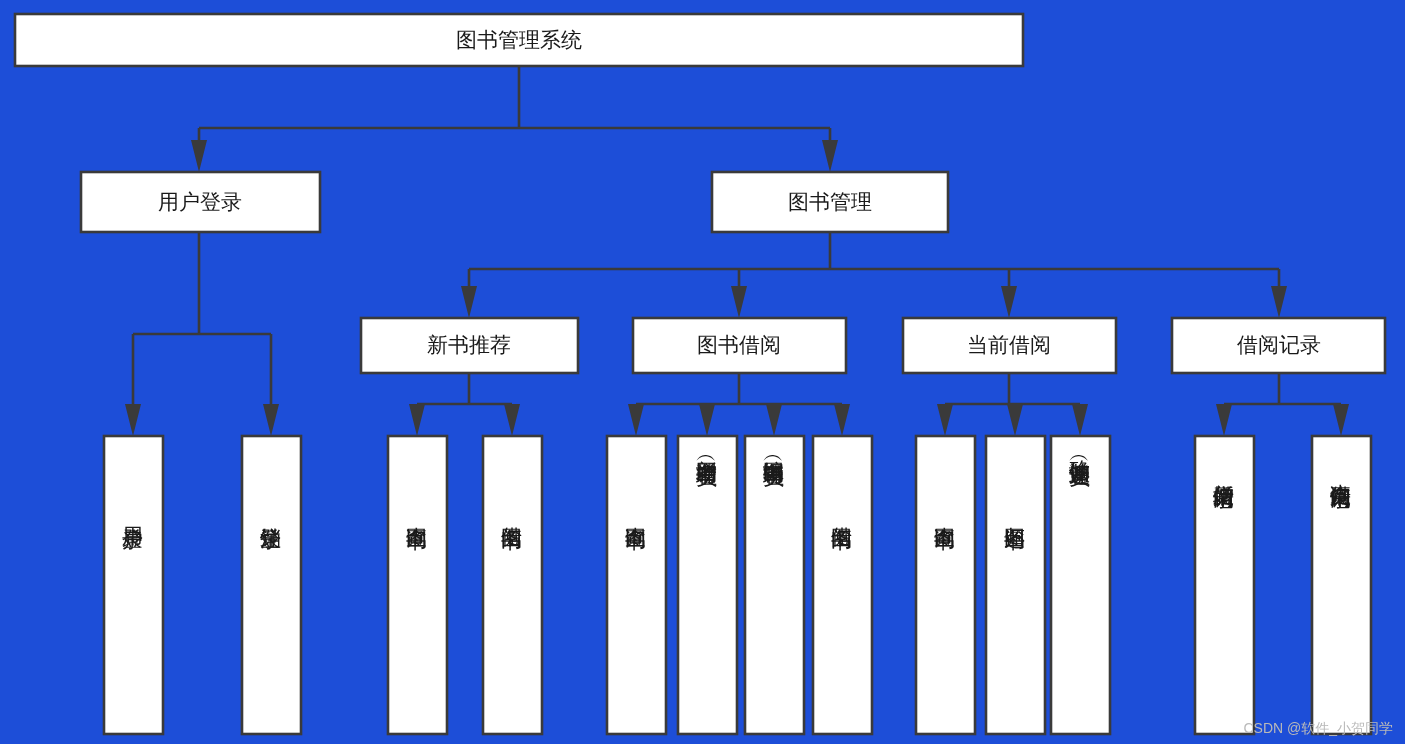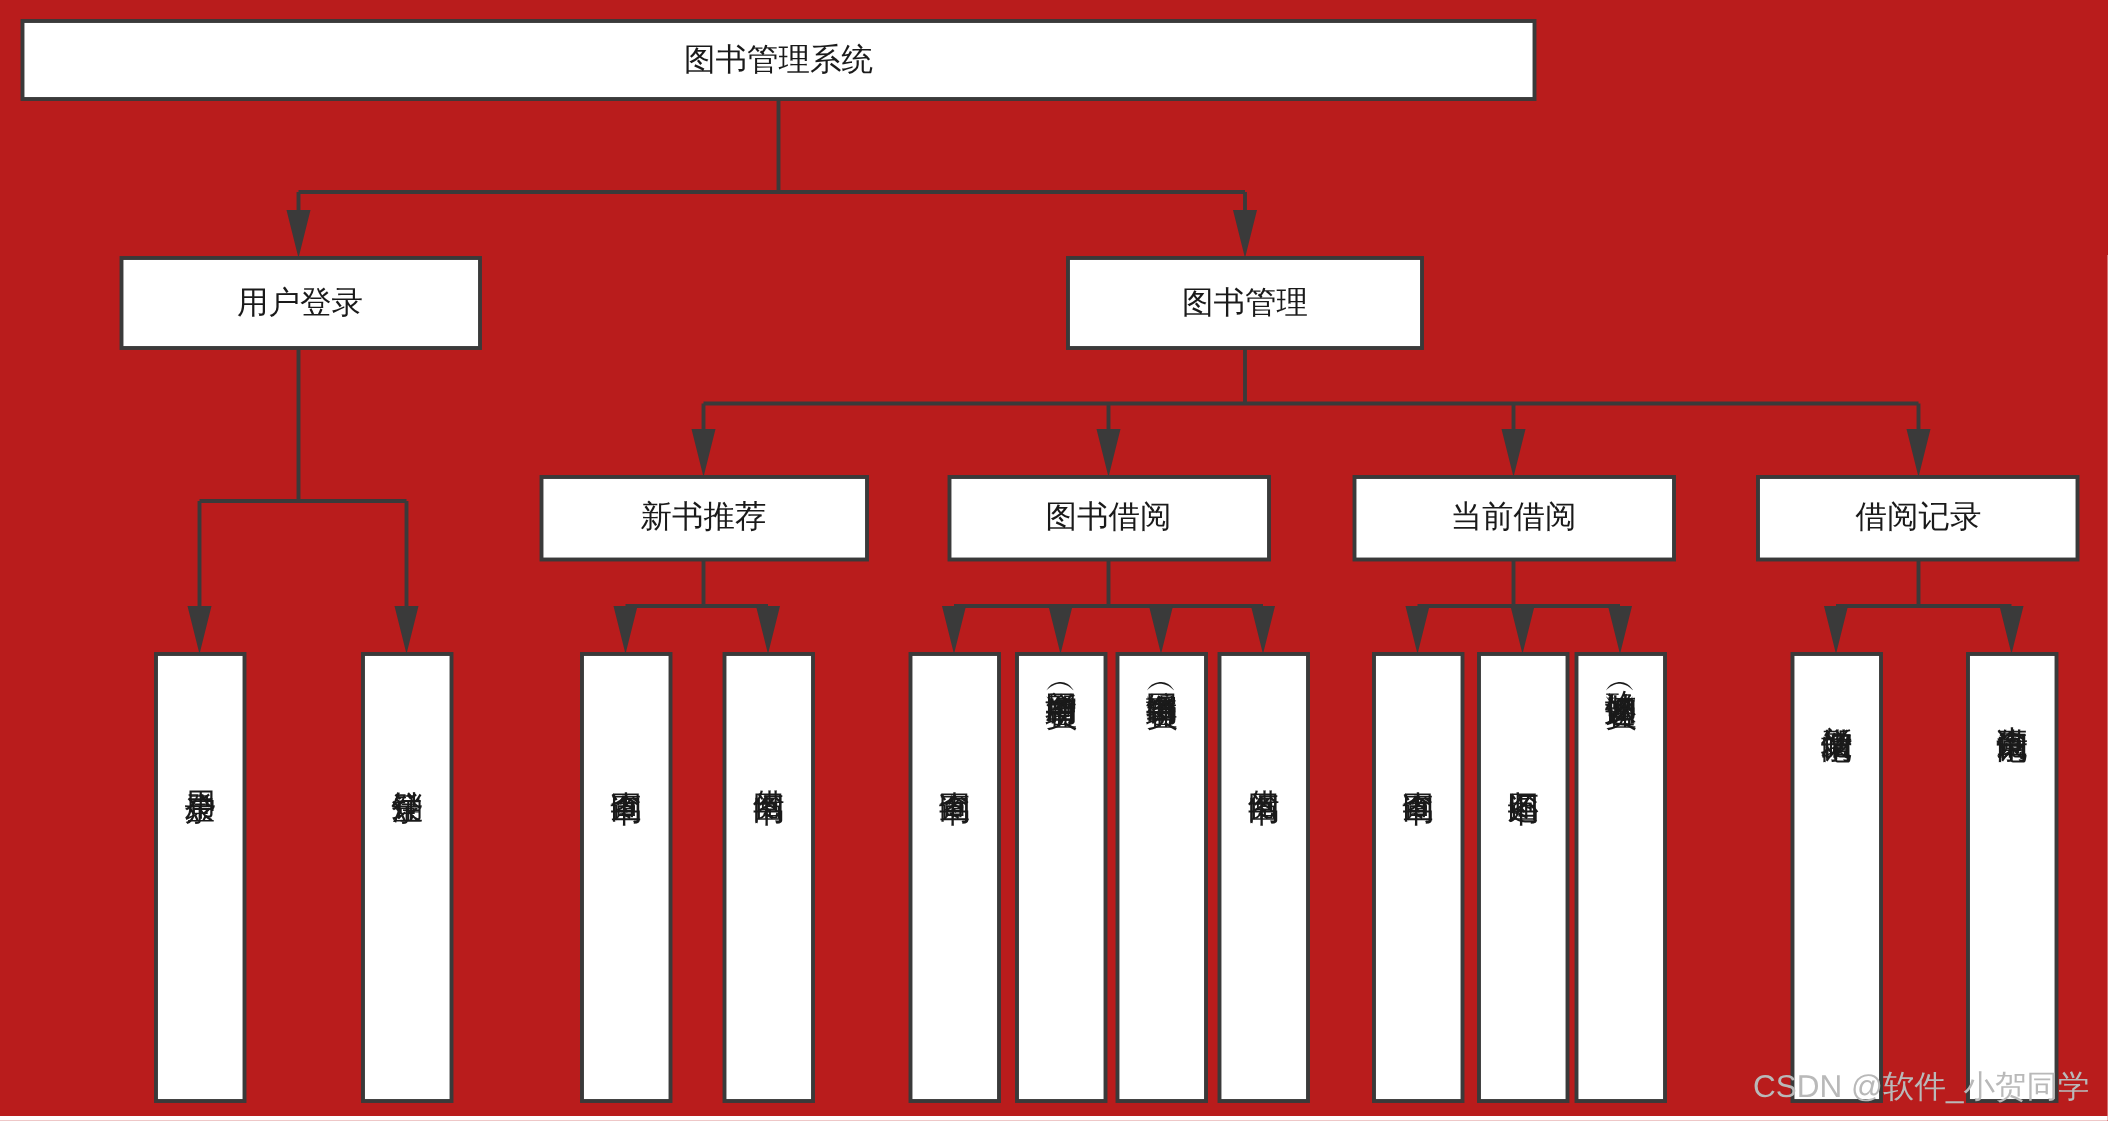--- a/index.html
+++ b/index.html
@@ -10,21 +10,21 @@
   body {
     width: 1405px;
     height: 747px;
     font-family: "Liberation Sans", "DejaVu Sans", sans-serif;
     overflow: hidden;
   }
   #diagram-root {
     position: relative;
     width: 1405px;
     height: 744px;
-    background: #b91c1c;
+    background: #1d4ed8;
   }
   svg#tree-svg {
     position: absolute;
     left: 0;
     top: 0;
     width: 1405px;
     height: 747px;
   }
   .node-rect {
     fill: #ffffff;
@@ -54,21 +54,21 @@
   }
   .arrow-head {
     fill: #3a3a3a;
     stroke: none;
   }
   .watermark {
     position: absolute;
     right: 12px;
     bottom: 6px;
     font-family: "Liberation Sans", "DejaVu Sans", sans-serif;
-    font-size: 21px;
+    font-size: 14px;
     color: #b9b9b9;
     white-space: nowrap;
     user-select: none;
   }
 </style>
 </head>
 <body>
 
 <div id="diagram-root">
 

